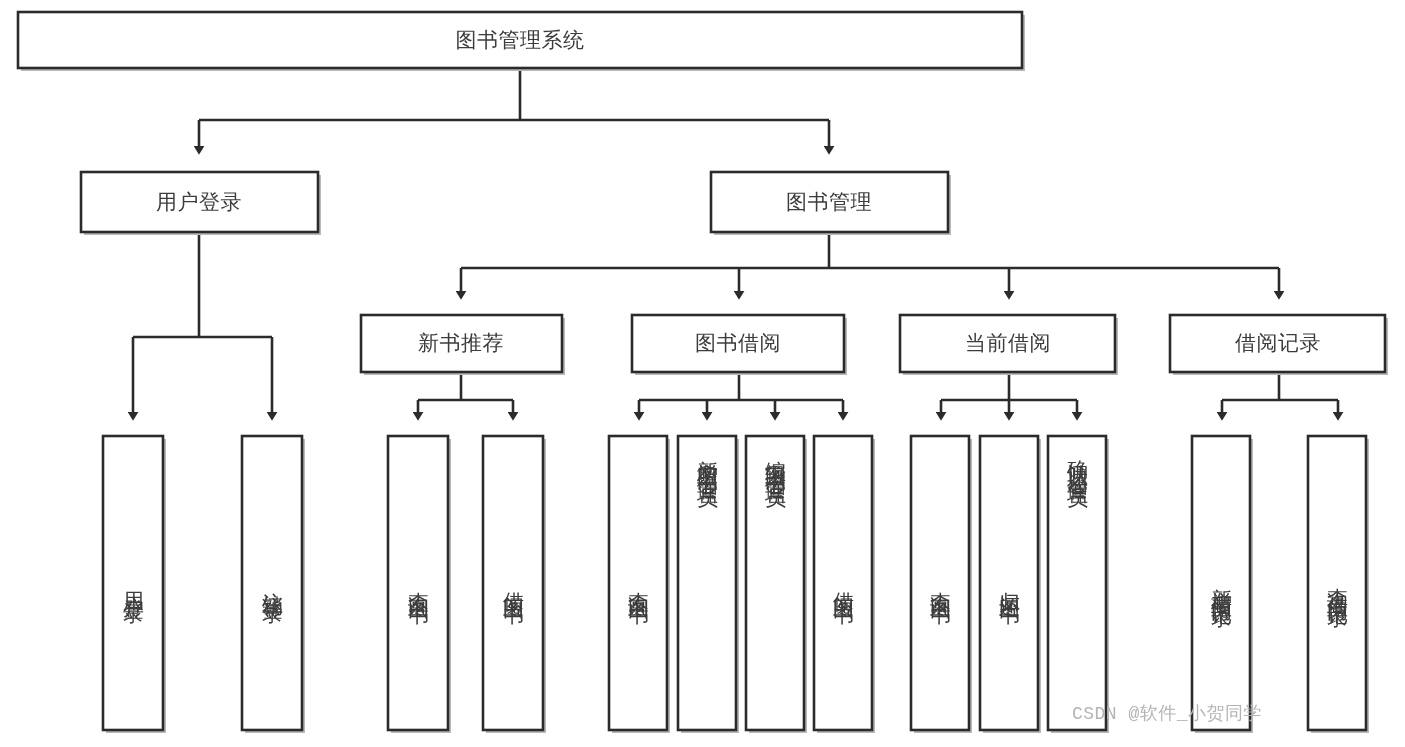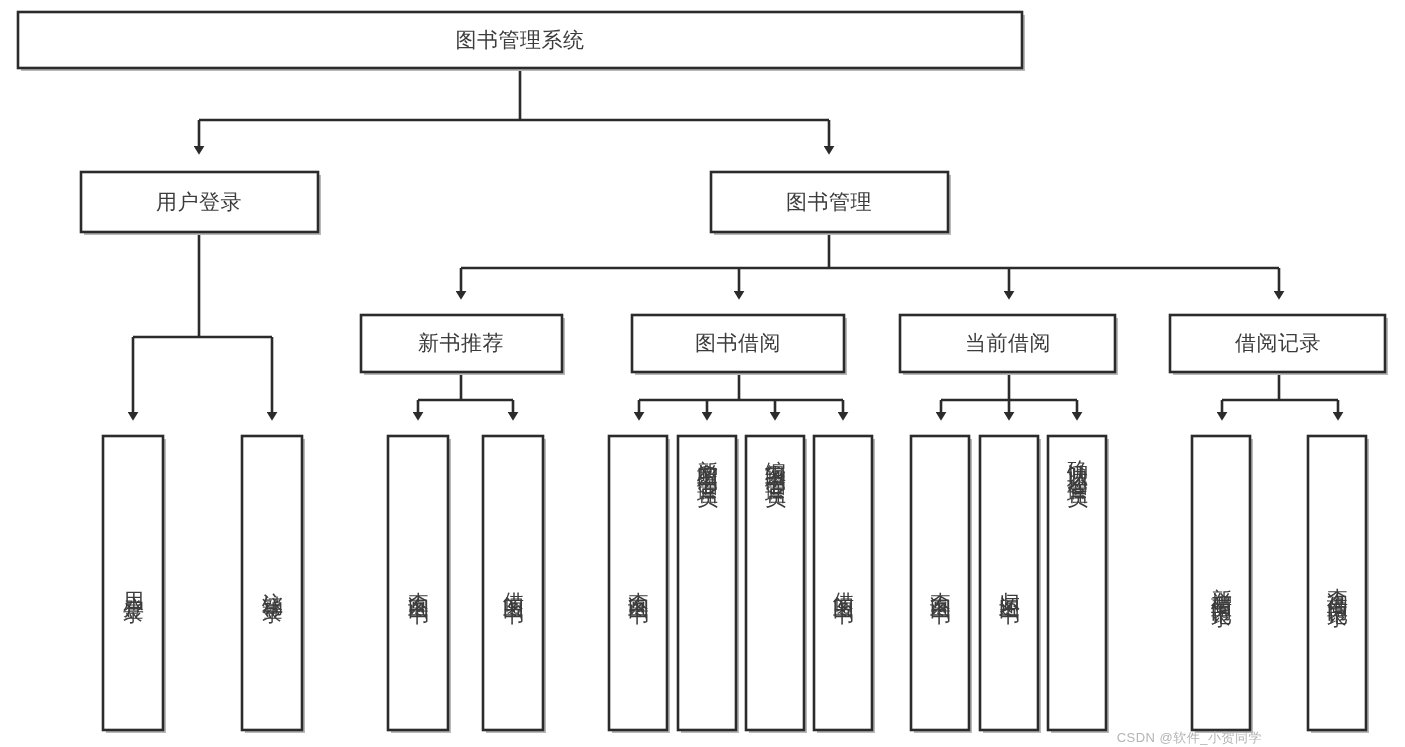--- a/index.html
+++ b/index.html
@@ -69,23 +69,23 @@
     align-items: flex-start;
     justify-content: center;
     pointer-events: none;
   }
   .vlabel-wrap.centered {
     align-items: center;
   }
   #watermark {
     position: absolute;
     right: 8px;
-    bottom: 0;
-    font-family: Liberation Sans, sans-serif;
-    font-size: 13px;
+    bottom: 22px;
+    font-family: Liberation Mono, monospace;
+    font-size: 18px;
     color: #b4b4b4;
     letter-spacing: 0.5px;
     white-space: nowrap;
   }
 </style>
 </head>
 <body>
 
 <div id="diagram-root">
 

